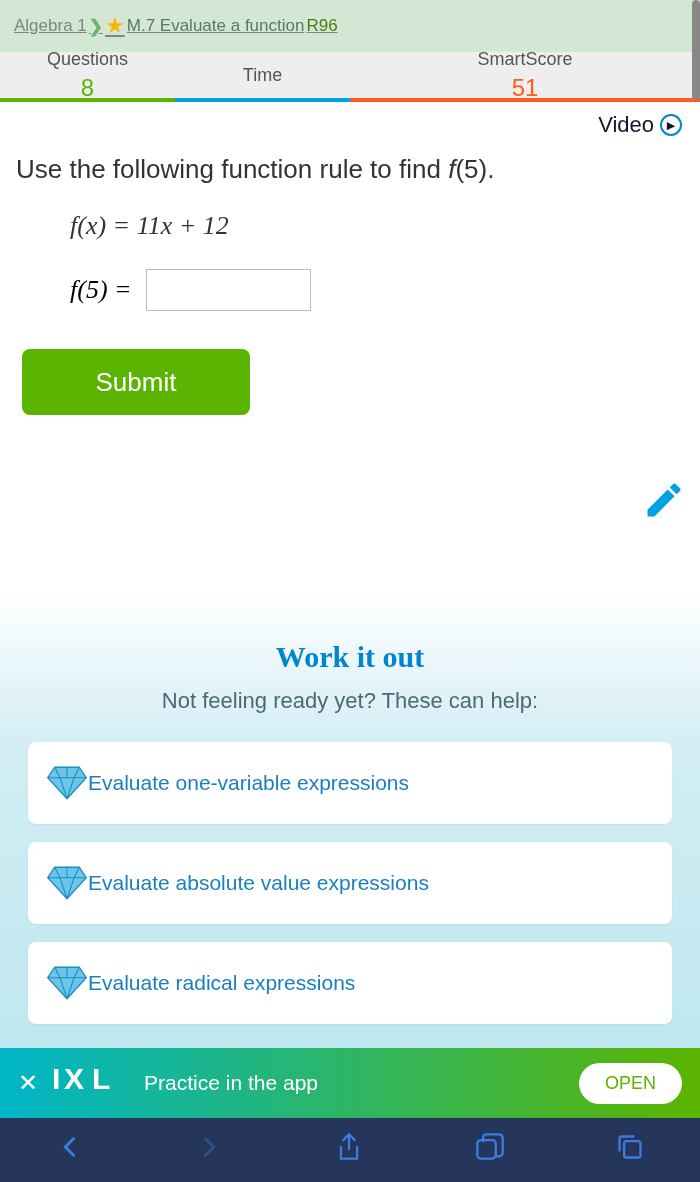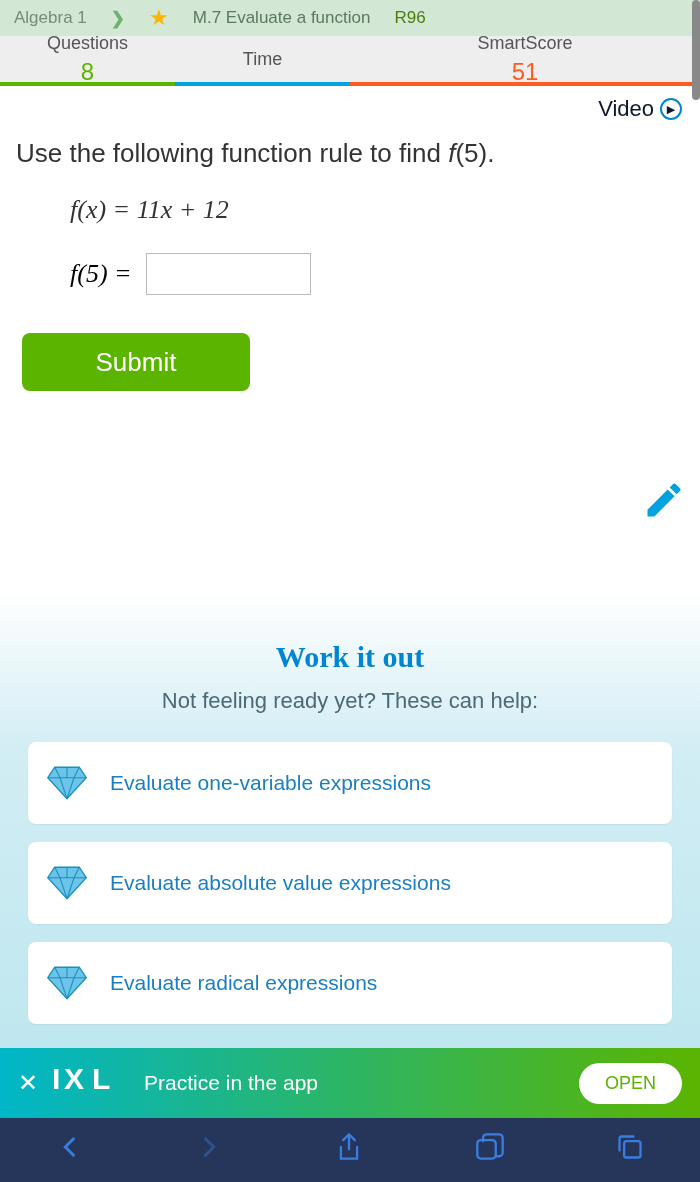--- a/index.html
+++ b/index.html
@@ -6,27 +6,28 @@
   body {
     font-family: -apple-system, BlinkMacSystemFont, "Segoe UI", Arial, sans-serif;
     width: 700px;
     height: 1182px;
     overflow: hidden;
     position: relative;
     background: #fff;
   }
   .breadcrumb {
     background: #d3e7d5;
-    height: 36px;
+    height: 52px;
     display: flex;
     align-items: center;
     padding: 0 14px;
-    gap: 24px;
+    gap: 2px;
     font-size: 17px;
     color: #7a8a7c;
+    text-decoration: underline;
   }
   .breadcrumb .chev { color: #6fb16f; font-weight: bold; }
   .breadcrumb .star { color: #ffb400; font-size: 22px; }
   .breadcrumb .title { color: #5b7960; }
   .breadcrumb .code { color: #4d7c0f; }
   .stats {
     display: flex;
     height: 46px;
     background: #eeeeee;
   }
@@ -98,21 +99,21 @@
     width: 165px;
     height: 42px;
     border: 1px solid #bbb;
     font-size: 22px;
     padding: 4px 8px;
     font-style: normal;
   }
   .submit-btn {
     margin: 38px 0 0 22px;
     width: 228px;
-    height: 58px;
+    height: 66px;
     background: #5bb400;
     color: #fff;
     border: none;
     border-radius: 8px;
     font-size: 26px;
     cursor: pointer;
   }
   .pencil {
     position: absolute;
     right: 14px;
@@ -148,21 +149,20 @@
     flex-direction: column;
     gap: 18px;
   }
   .rec {
     background: #fff;
     border-radius: 8px;
     height: 82px;
     display: flex;
     align-items: center;
     padding: 0 18px;
-    gap: 22px;
     box-shadow: 0 1px 2px rgba(0,0,0,0.05);
     cursor: pointer;
   }
   .rec .gem { width: 42px; height: 36px; }
   .rec .txt { color: #1a7fc1; font-size: 21px; text-align: left; }
   .app-banner {
     position: absolute;
     bottom: 64px;
     left: 0; right: 0;
     height: 70px;

